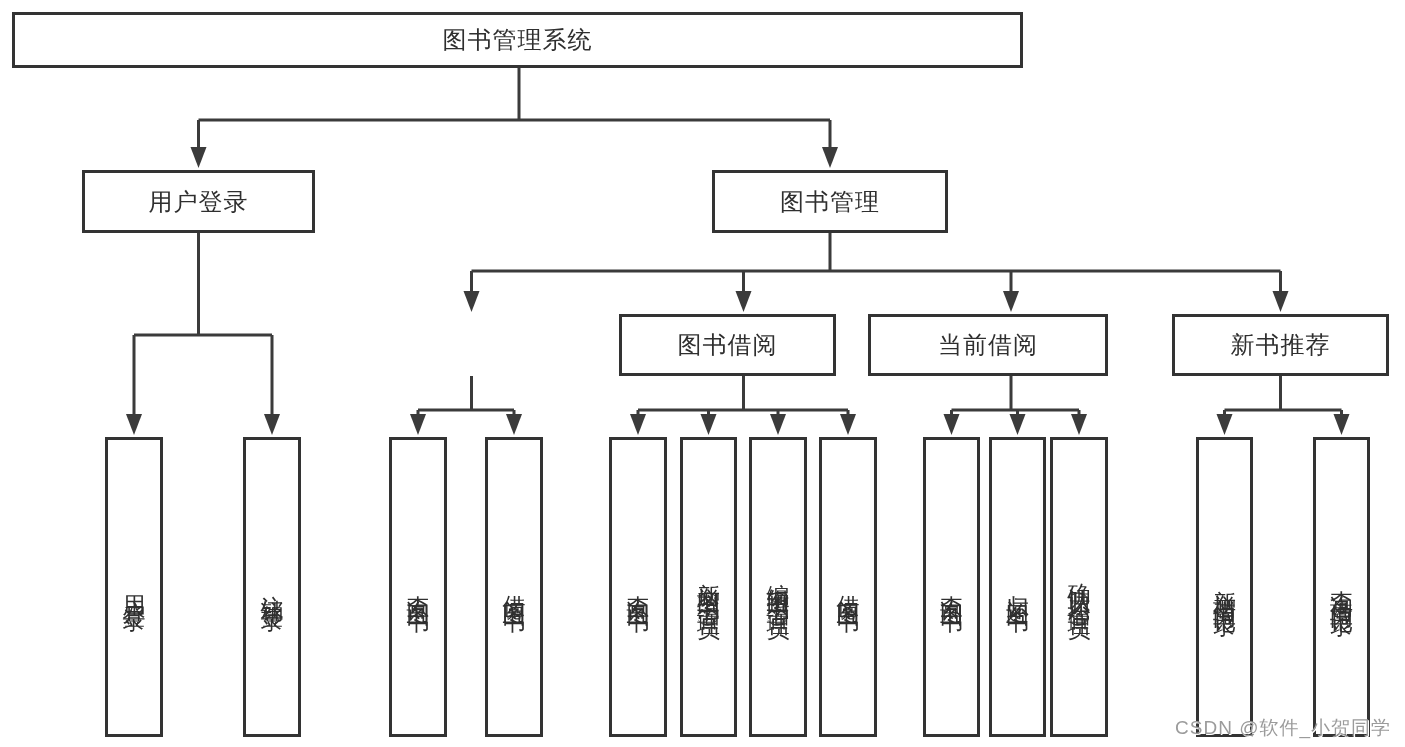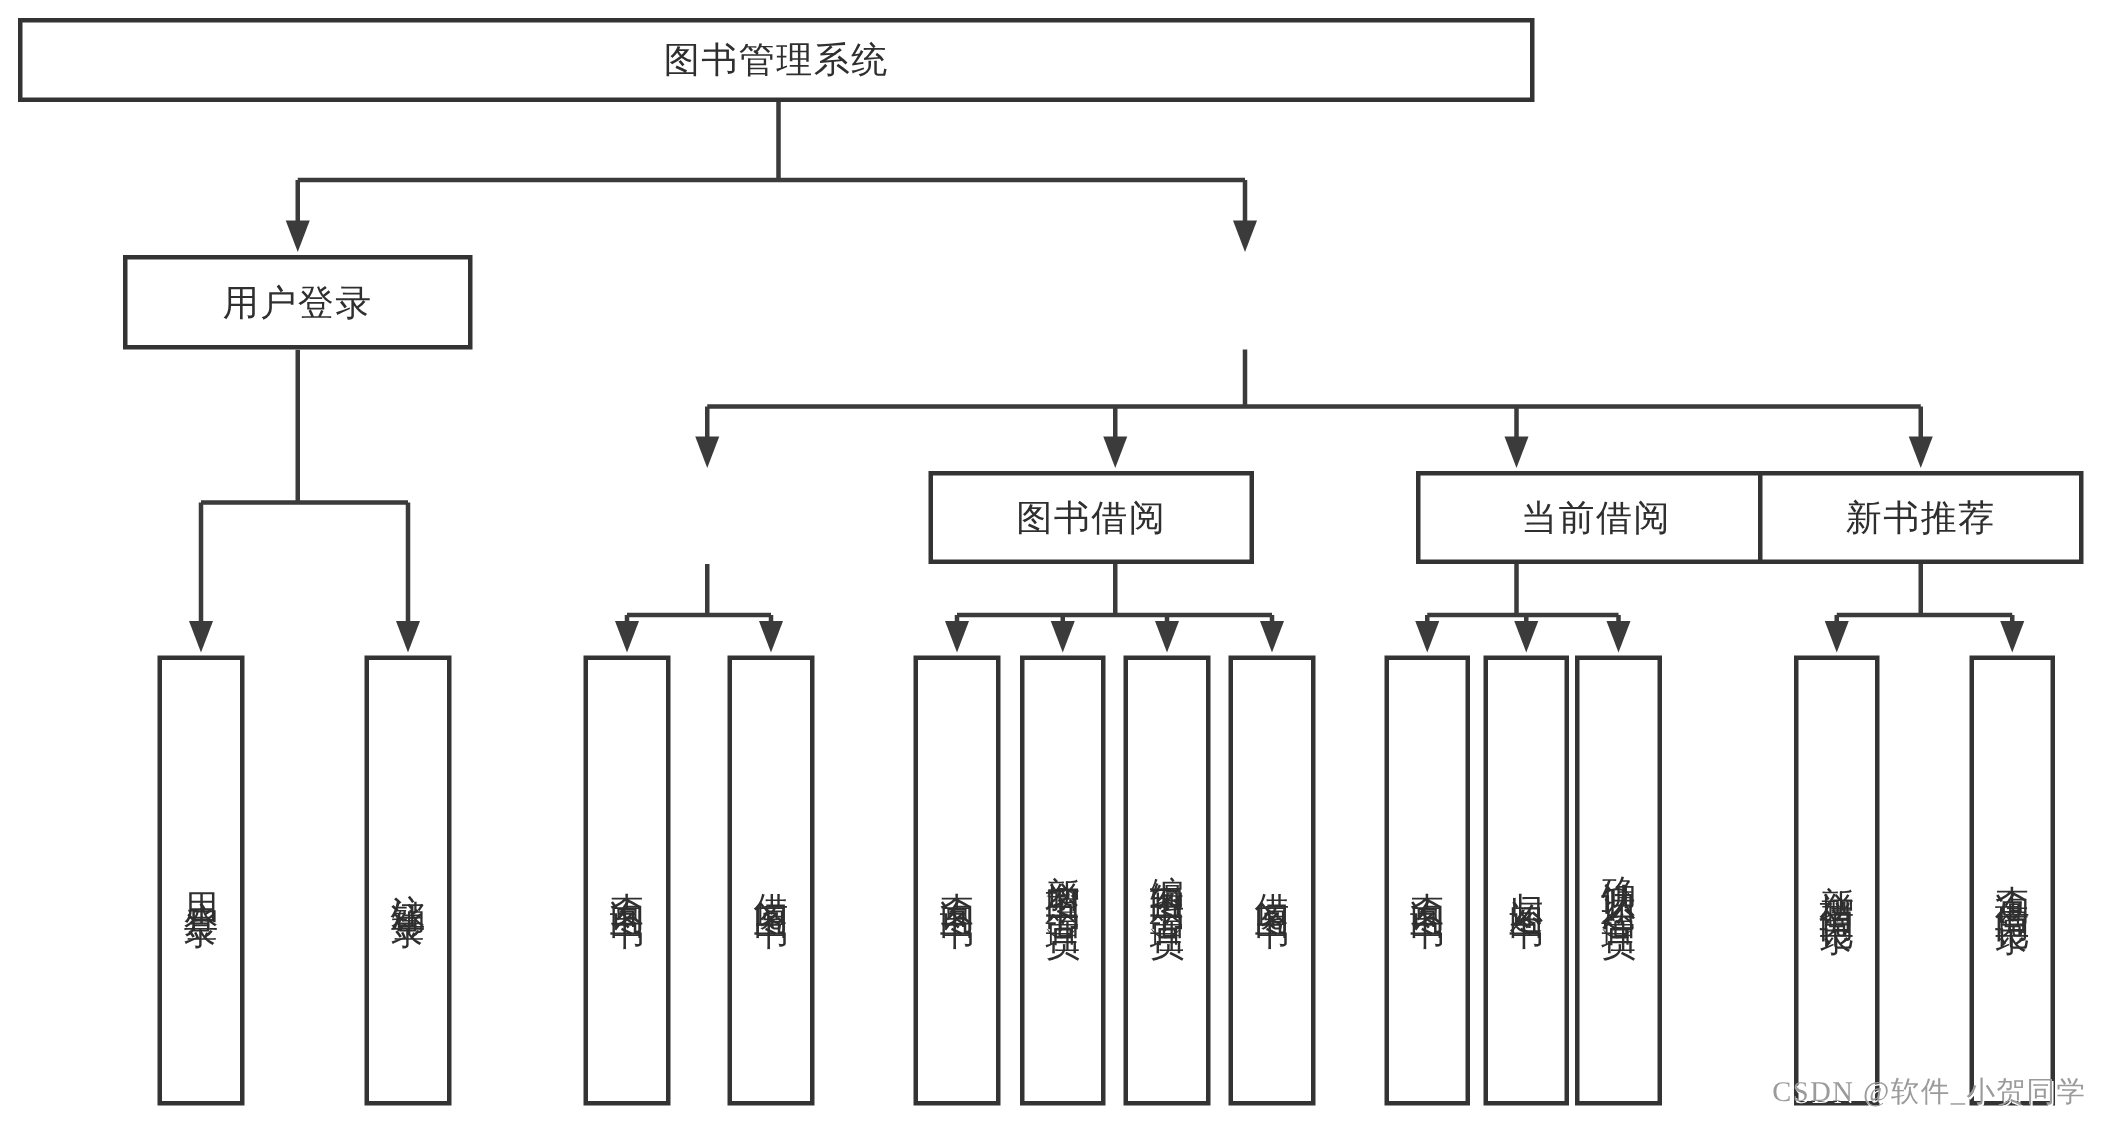--- a/index.html
+++ b/index.html
@@ -7,21 +7,21 @@
     --box_border:#333333;
     --text:#2f2f2f;
     --background:#ffffff;
     --watermark:#9b9b9b;
   }
   html,body{margin:0;padding:0;background:var(--background);}
   .canvas{
     position:relative;
     width:1405px;height:747px;
     background:var(--background);
-    font-family:Liberation Serif, serif;
+    font-family:Liberation Sans, sans-serif;
     overflow:hidden;
   }
   .connectors{position:absolute;left:0;top:0;}
   .connectors path{stroke:var(--line);stroke-width:3;fill:none;}
   .connectors polygon{fill:var(--line);stroke:none;}
   .box{
     position:absolute;
     box-sizing:border-box;
     border:3px solid var(--box_border);
     background:var(--background);
@@ -104,23 +104,24 @@
     <g>
       <path d="M1280.5,376 V410 M1224.5,410 H1341.5 M1224.5,410 V416 M1341.5,410 V416"></path>
       <polygon points="1216.5,414 1232.5,414 1224.5,435"></polygon>
       <polygon points="1333.5,414 1349.5,414 1341.5,435"></polygon>
     </g>
   </svg>
 
   <div class="box" style="left:12px;top:12px;width:1011px;height:56px">图书管理系统</div>
 
   <div class="box" style="left:82px;top:170px;width:233px;height:63px">用户登录</div>
+  <div class="box" style="left:712px;top:170px;width:236px;height:63px">图书管理</div>
 
   <div class="box" style="left:619px;top:314px;width:217px;height:62px">图书借阅</div>
-  <div class="box" style="left:944px;top:314px;width:240px;height:62px">当前借阅</div>
+  <div class="box" style="left:868px;top:314px;width:240px;height:62px">当前借阅</div>
   <div class="box" style="left:1172px;top:314px;width:217px;height:62px">新书推荐</div>
 
   <div class="vbox" style="left:105px;top:437px;width:58px;height:300px">用户登录</div>
   <div class="vbox" style="left:243px;top:437px;width:58px;height:300px">注销登录</div>
 
   <div class="vbox" style="left:389px;top:437px;width:58px;height:300px">查询图书</div>
   <div class="vbox" style="left:485px;top:437px;width:58px;height:300px">借阅图书</div>
 
   <div class="vbox" style="left:609px;top:437px;width:58px;height:300px">查询图书</div>
   <div class="vbox" style="left:680px;top:437px;width:57px;height:300px">新增图书（管理员）</div>

